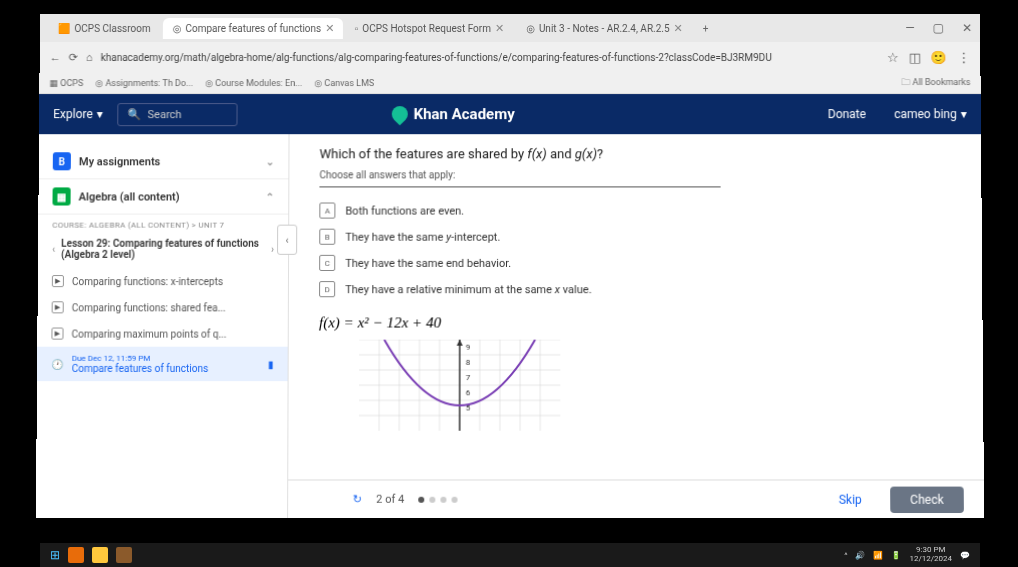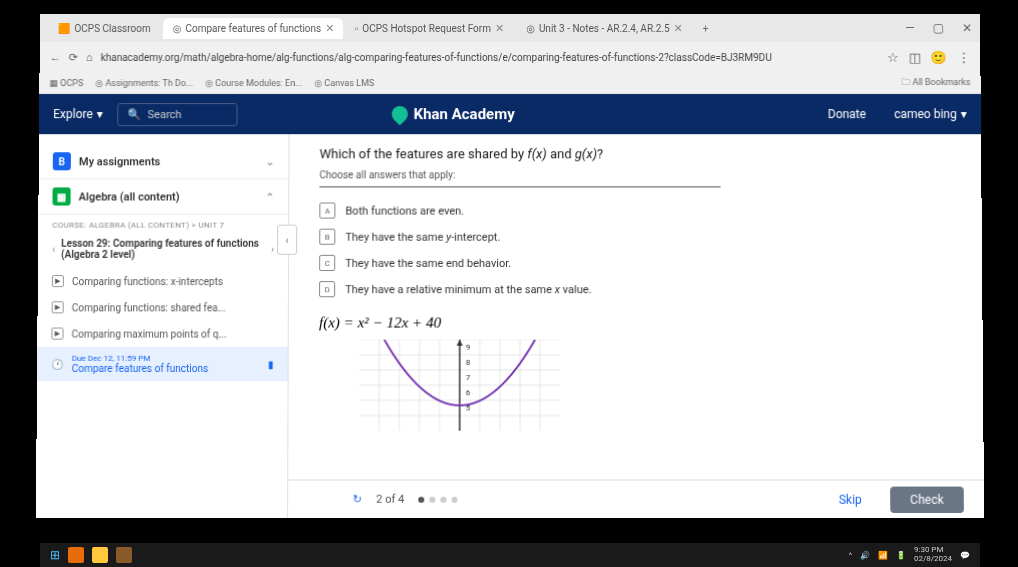--- a/index.html
+++ b/index.html
@@ -48,21 +48,21 @@
 .footer .progress { font-size: 11px; color: #555; }
 .footer .dots { display: flex; gap: 5px; }
 .footer .dot { width: 6px; height: 6px; border-radius: 50%; background: #ccc; }
 .footer .dot.filled { background: #555; }
 .footer .skip { margin-left: auto; color: #1865f2; font-size: 12px; }
 .footer .check { background: #6a7585; color: #fff; padding: 6px 20px; border-radius: 4px; font-size: 12px; margin-left: 14px; }
 .badge-icon { width: 14px; height: 14px; border: 1.5px solid #1865f2; border-radius: 50%; display:flex; align-items:center; justify-content:center; font-size:8px; color:#1865f2; position:absolute; bottom:10px; left:18px; }
 .taskbar { position: absolute; bottom: 0; left: 40px; width: 940px; height: 24px; background: #1a1a1a; display: flex; align-items: center; padding: 0 10px; gap: 8px; }
 .task-icon { width: 16px; height: 16px; border-radius: 2px; }
 .task-right { margin-left: auto; display: flex; align-items: center; gap: 8px; color: #ccc; font-size: 8px; }
-.clock { text-align: left; line-height: 1.1; }
+.clock { text-align: center; line-height: 1.1; }
 </style>
 </head>
 <body>
 
 <div class="screen">
 
   <div class="titlebar">
     <div class="tab inactive">
       <span>🟧</span>
       <span>OCPS Classroom</span>
@@ -249,17 +249,17 @@
   <span class="task-icon" style="background:#e86c0a"></span>
   <span class="task-icon" style="background:#ffc83d"></span>
   <span class="task-icon" style="background:#8b5a2b"></span>
   <div class="task-right">
     <span>^</span>
     <span>🔊</span>
     <span>📶</span>
     <span>🔋</span>
     <div class="clock">
       <div>9:30 PM</div>
-      <div>02/8/2024</div>
+      <div>12/12/2024</div>
     </div>
     <span>💬</span>
   </div>
 </div>
 
 </body></html>

